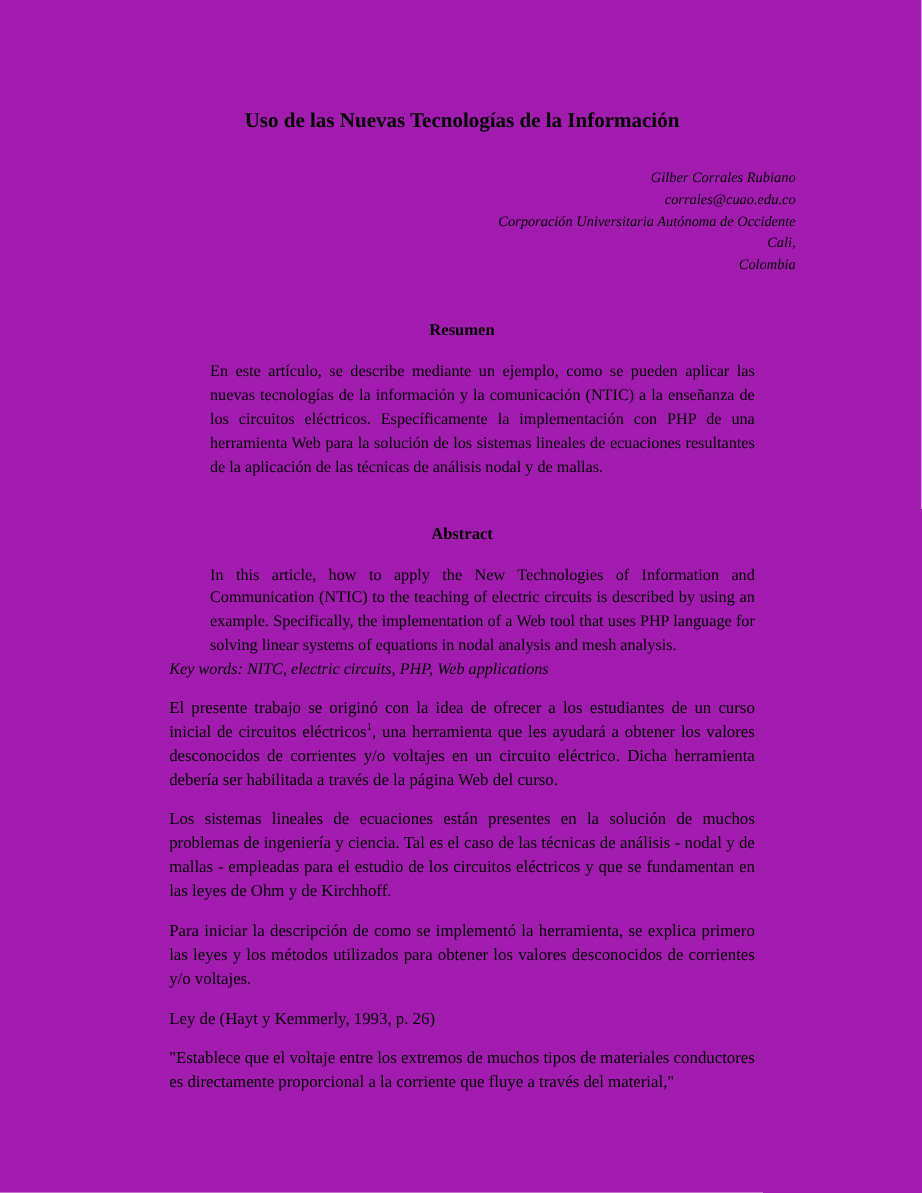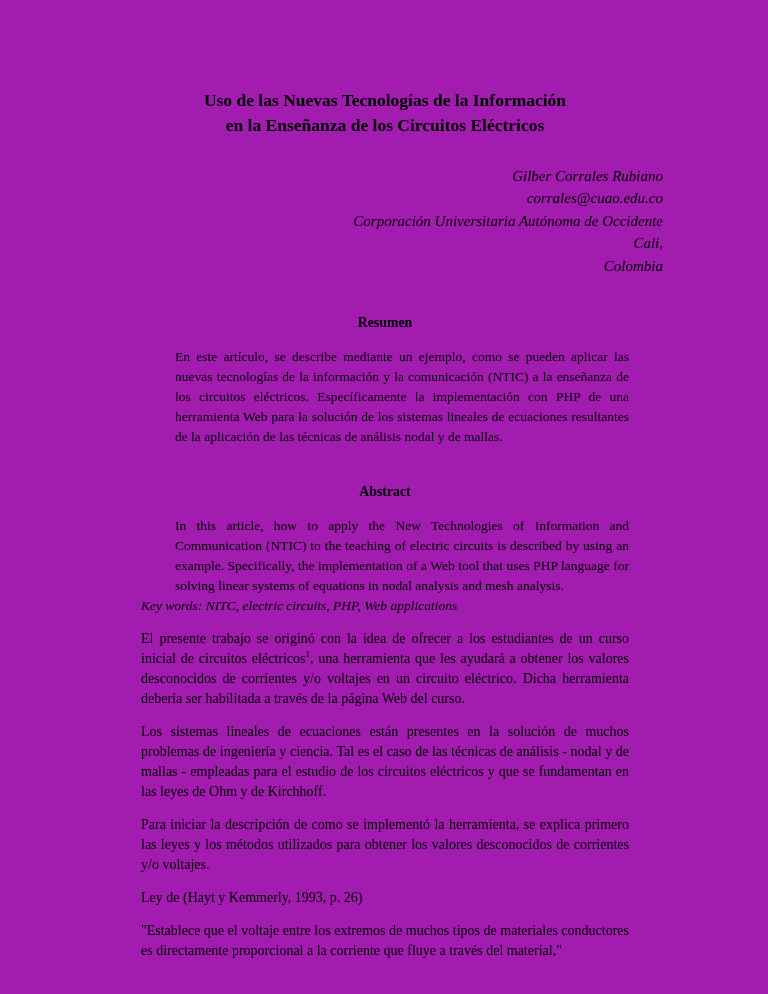--- a/index.html
+++ b/index.html
@@ -19,21 +19,21 @@
     text-align: center;
     font-weight: bold;
     font-size: 17.5px;
     line-height: 1.45;
   }
   .author-block {
     margin-top: 26px;
     margin-right: -34px;
     text-align: right;
     font-style: italic;
-    font-size: 15px;
+    font-size: 12px;
     line-height: 1.5;
   }
   .section-heading {
     margin-top: 38px;
     text-align: center;
     font-weight: bold;
     font-size: 13.8px;
   }
   .abstract-body {
     margin-top: 16px;
@@ -64,21 +64,20 @@
     line-height: 0;
   }
 </style>
 </head>
 <body>
 
 <div class="page">
 
   <div class="title">
     <div>Uso de las Nuevas Tecnologías de la Información</div>
-    <div>en la Enseñanza de los Circuitos Eléctricos</div>
   </div>
 
   <div class="author-block">
     <div>Gilber Corrales Rubiano</div>
     <div>corrales@cuao.edu.co</div>
     <div>Corporación Universitaria Autónoma de Occidente</div>
     <div>Cali,</div>
     <div>Colombia</div>
   </div>
 

